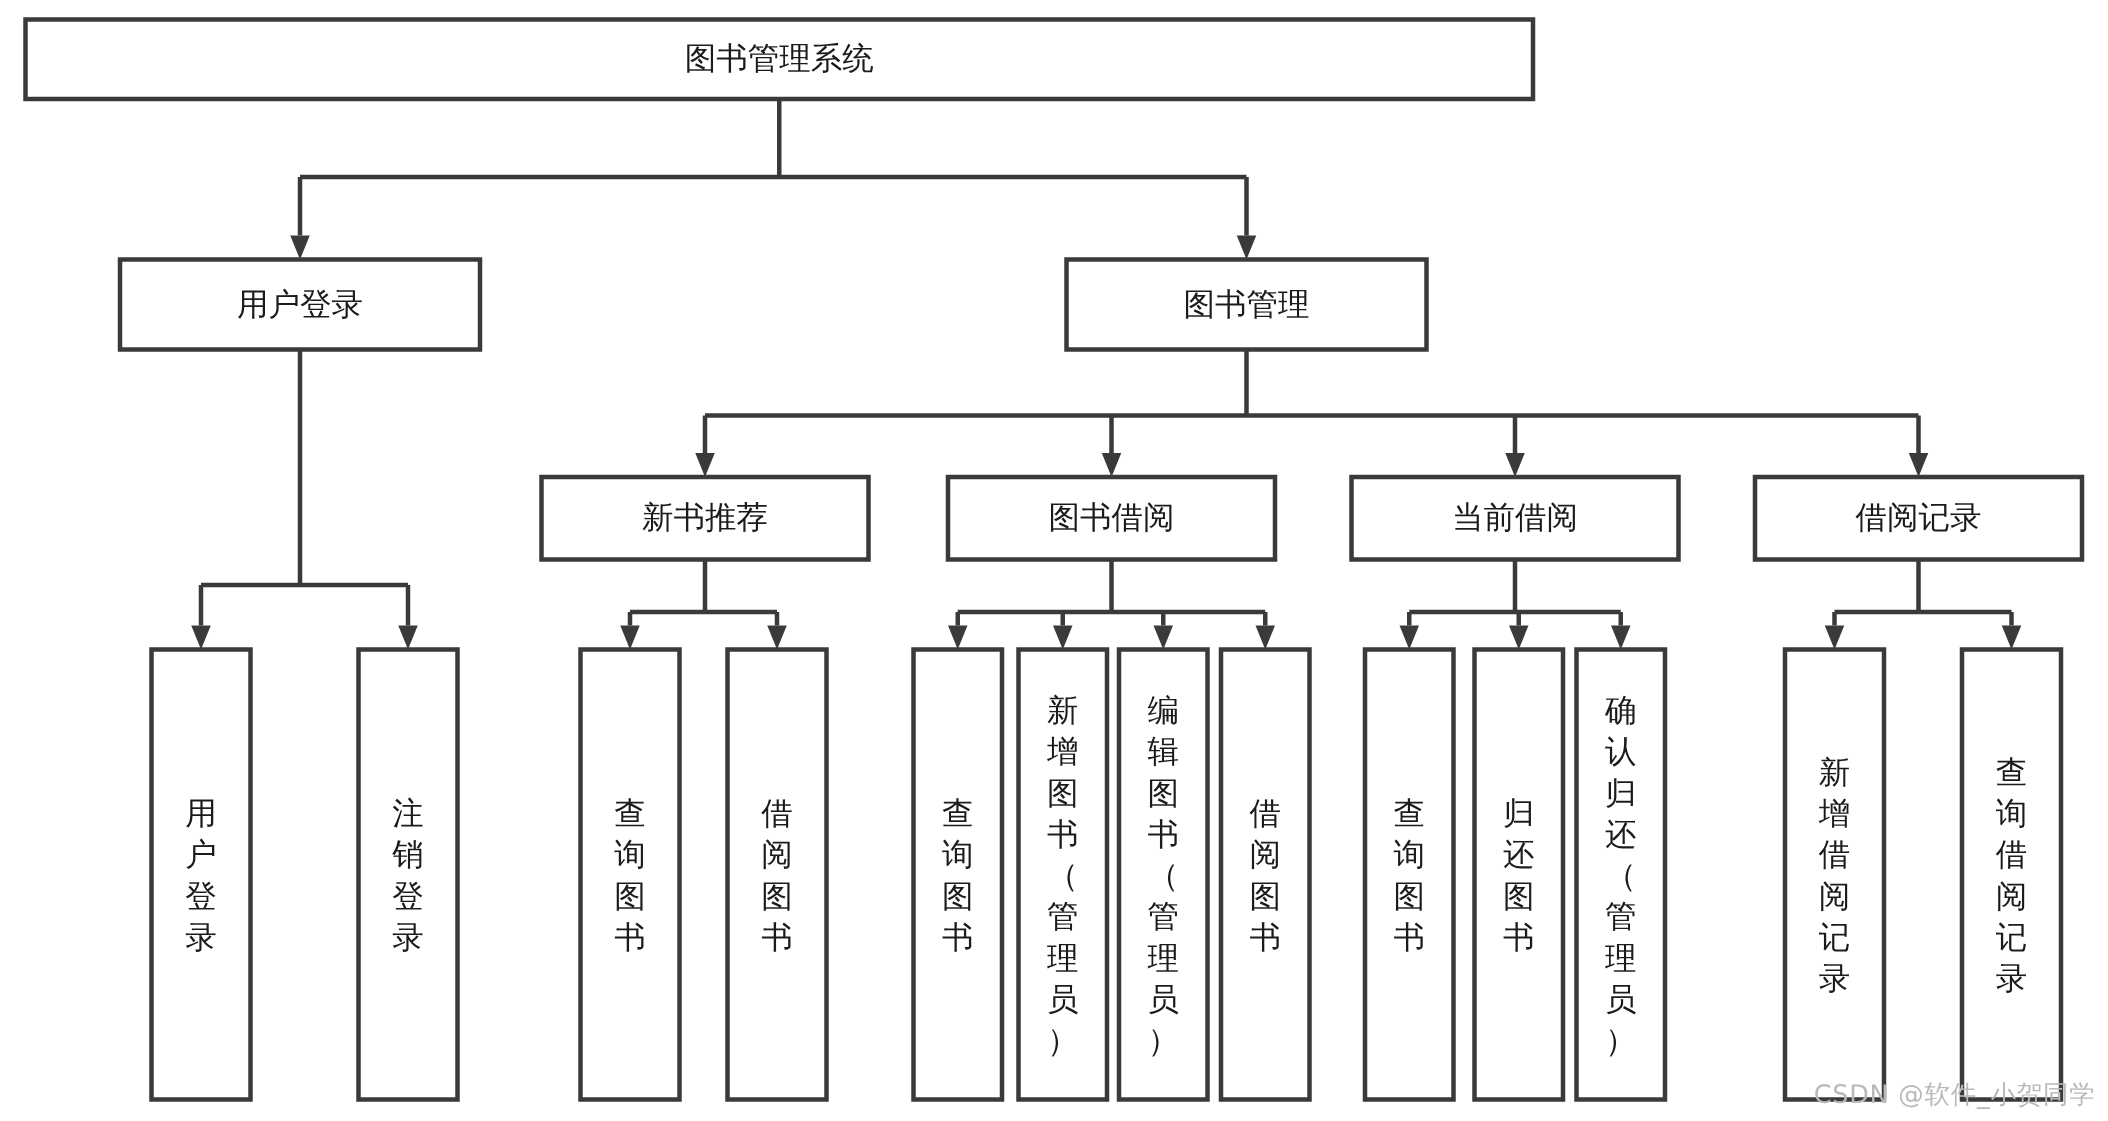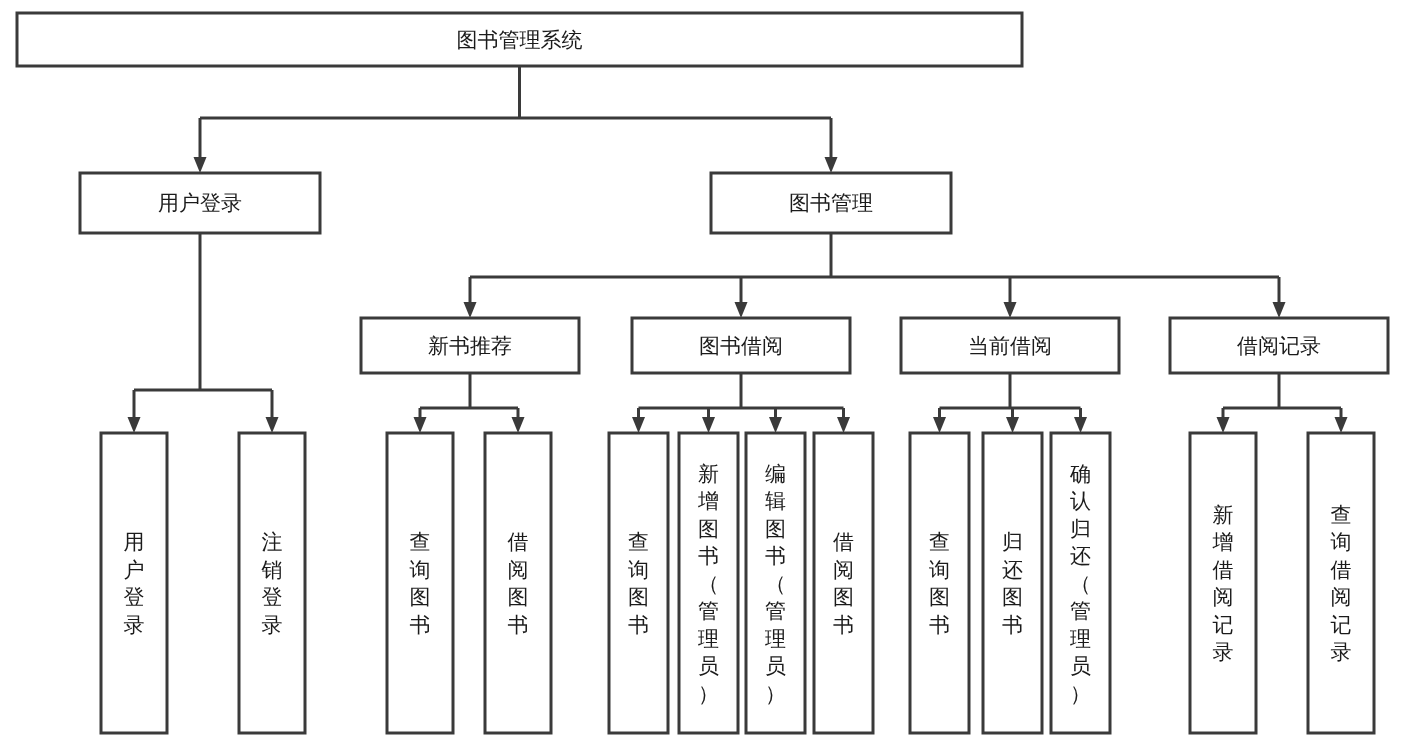--- a/index.html
+++ b/index.html
@@ -203,13 +203,14 @@
         <g>
           <rect class="node-rect" x="1190" y="433" width="66" height="300"></rect>
           <text class="node-label-v" x="1223" y="521.95"><tspan x="1223" dy="0">新</tspan><tspan x="1223" dy="27.5">增</tspan><tspan x="1223" dy="27.5">借</tspan><tspan x="1223" dy="27.5">阅</tspan><tspan x="1223" dy="27.5">记</tspan><tspan x="1223" dy="27.5">录</tspan></text>
         </g>
         <g>
           <rect class="node-rect" x="1308" y="433" width="66" height="300"></rect>
           <text class="node-label-v" x="1341" y="521.95"><tspan x="1341" dy="0">查</tspan><tspan x="1341" dy="27.5">询</tspan><tspan x="1341" dy="27.5">借</tspan><tspan x="1341" dy="27.5">阅</tspan><tspan x="1341" dy="27.5">记</tspan><tspan x="1341" dy="27.5">录</tspan></text>
         </g>
       </g>
   </svg>
+  <div class="watermark-text">CSDN @软件_小贺同学</div>
 </div>
 
 </body></html>

